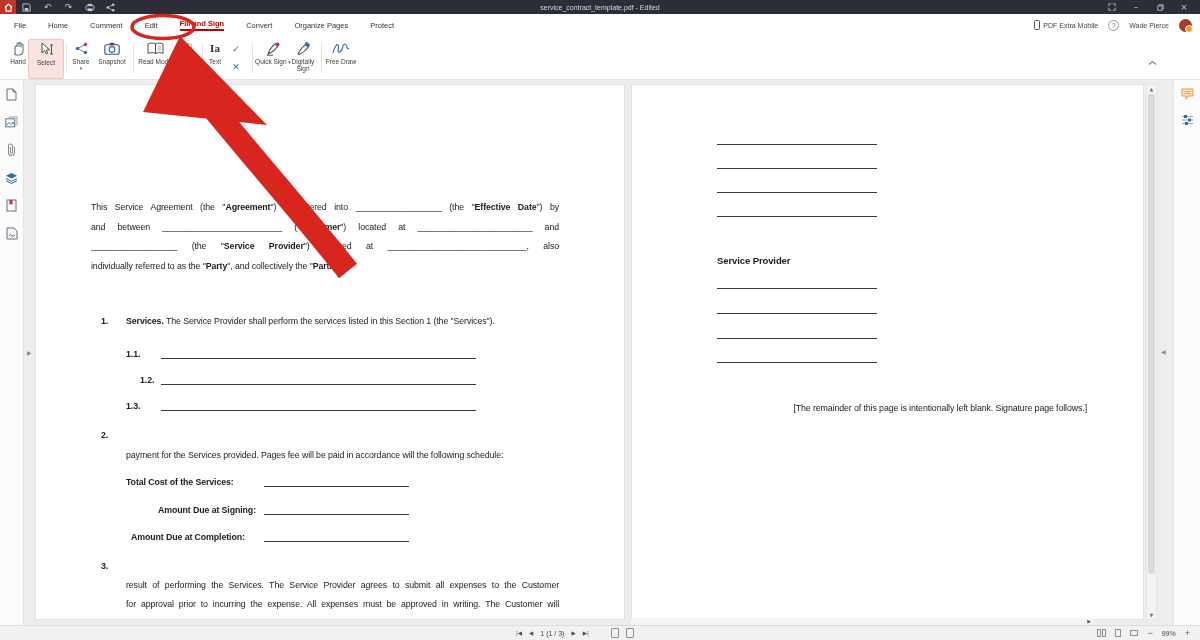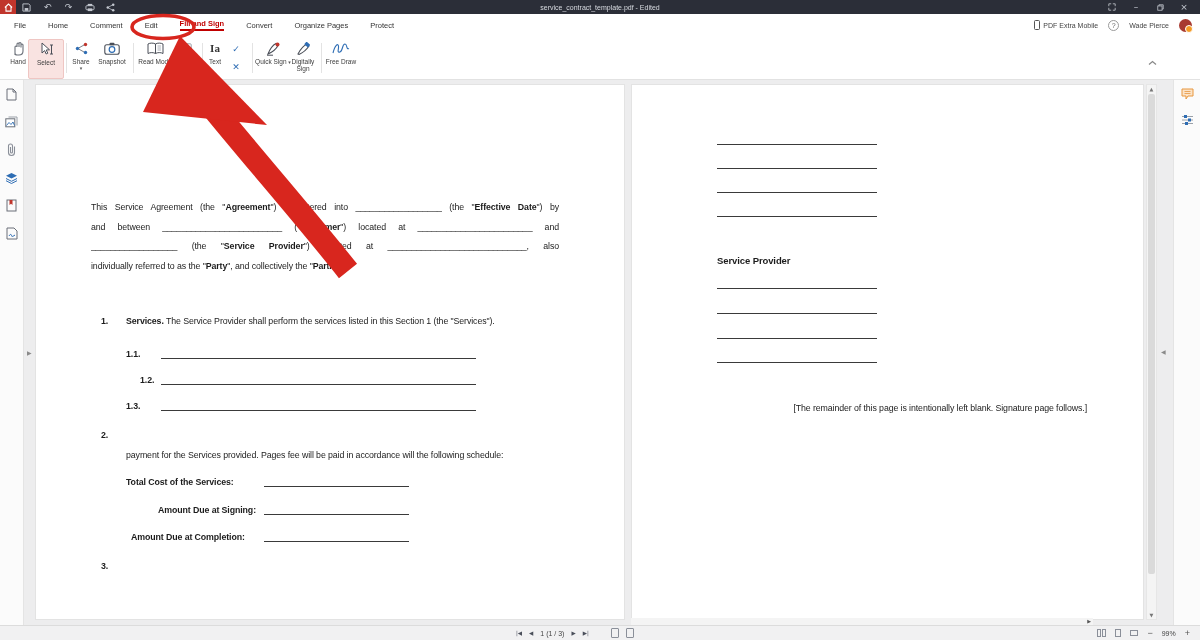--- a/index.html
+++ b/index.html
@@ -327,20 +327,22 @@
     <div class="abs" style="left:90px;top:365px;width:433px;">payment for the Services provided. Pages fee will be paid in accordance will the following schedule:</div>
 
     <div class="abs b" style="left:90px;top:392px;">Total Cost of the Services:</div>
     <div class="abs uline" style="left:228px;top:392px;width:145px;height:10px;"></div>
     <div class="abs b" style="left:90px;top:420px;margin-left:32px;">Amount Due at Signing:</div>
     <div class="abs uline" style="left:228px;top:420px;width:145px;height:10px;"></div>
     <div class="abs b" style="left:95px;top:447px;">Amount Due at Completion:</div>
     <div class="abs uline" style="left:228px;top:447px;width:145px;height:10px;"></div>
 
     <div class="abs b" style="left:65px;top:476px;">3.</div>
+    <div class="abs jl" style="left:90px;top:495px;width:433px;">result of performing the Services. The Service Provider agrees to submit all expenses to the Customer</div>
+    <div class="abs jl" style="left:90px;top:514px;width:433px;">for approval prior to incurring the expense. All expenses must be approved in writing. The Customer will</div>
     <div class="abs jl" style="left:90px;top:533px;width:433px;">not be liable to reimburse the Service Provider for any expense(s) that was not pre-approved.</div>
   </div>
 
   <div class="pg-gap"></div>
 
   <div class="page page2 doc">
     <div class="abs uline" style="left:85px;top:50px;width:160px;height:10px;"></div>
     <div class="abs uline" style="left:85px;top:74px;width:160px;height:10px;"></div>
     <div class="abs uline" style="left:85px;top:98px;width:160px;height:10px;"></div>
     <div class="abs uline" style="left:85px;top:122px;width:160px;height:10px;"></div>

